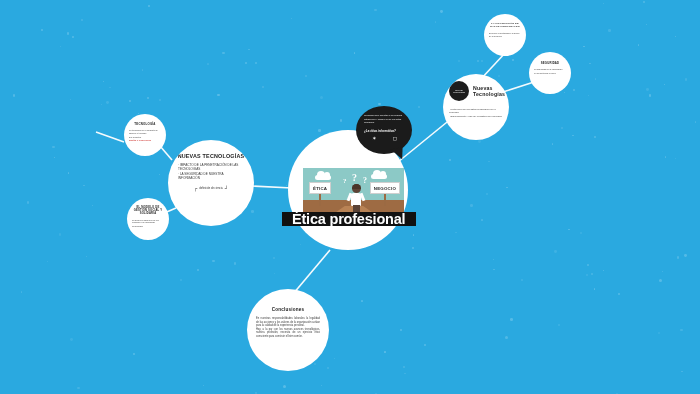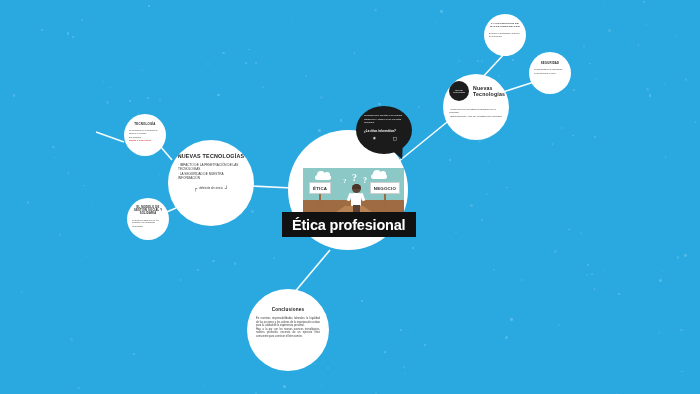--- a/index.html
+++ b/index.html
@@ -219,21 +219,21 @@
   .person .arm-l, .person .arm-r {
     position:absolute; top:9px; width:3px; height:8px; background:#ffffff;
   }
   .person .arm-l { left:-1px; transform: rotate(22deg); }
   .person .arm-r { right:-1px; transform: rotate(-22deg); }
 
   
   #titlebar {
     position: absolute;
     left: 282px; top: 212px;
-    width: 134px; height: 25px;
+    width: 134px; height: 14px;
     background: #111111;
     display: flex;
     align-items: center;
     padding-left: 10px;
     box-sizing: border-box;
   }
   #titlebar .t {
     color: #ffffff;
     font-size: 14.5px;
     font-weight: bold;

